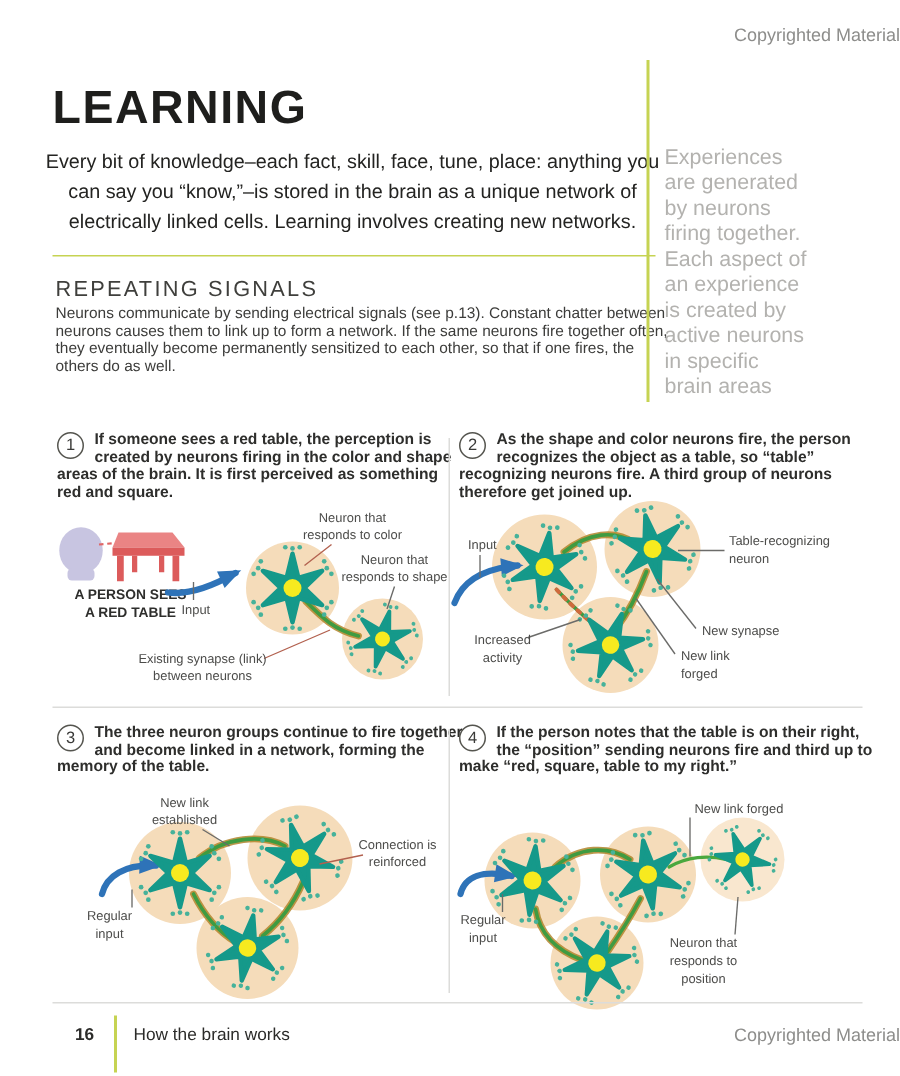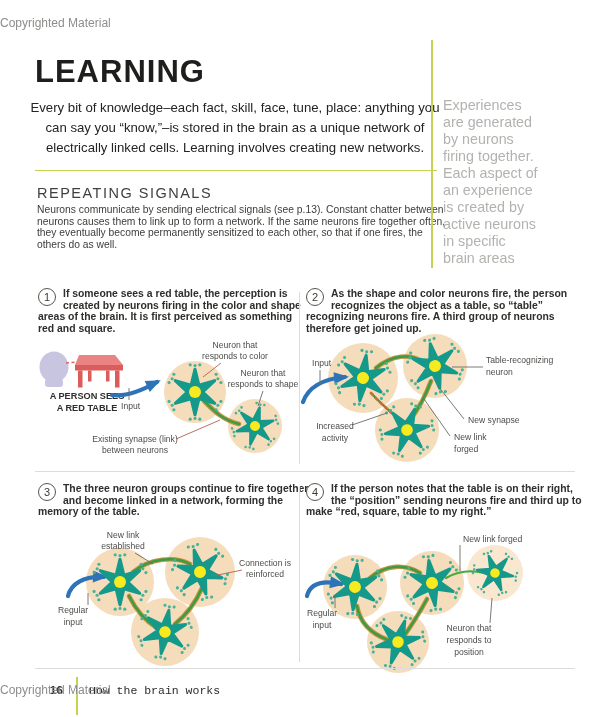--- a/index.html
+++ b/index.html
@@ -1,18 +1,18 @@
 <!DOCTYPE html>
 <html><head>
 <meta charset="utf-8">
 <style>
   html,body{margin:0;padding:0;background:#fff;}
   .page{position:relative;width:600px;height:717px;background:#ffffff;overflow:hidden;
         font-family:"Liberation Sans",sans-serif;}
-  .copyright{position:absolute;left:0;right:0;text-align:left;color:#8d8d8b;font-size:12px;}
+  .copyright{position:absolute;left:0;right:0;text-align:right;color:#8d8d8b;font-size:12px;}
   .copyright.top{top:16px;}
   .copyright.bottom{top:683px;left:0;right:0;}
   .title{position:absolute;top:54px;left:35px;width:402px;
          font-size:31px;font-weight:bold;letter-spacing:1px;color:#1e1e1c;}
   .intro{position:absolute;top:98px;left:28px;width:414px;text-align:center;
          font-size:13.2px;line-height:20px;color:#232321;}
   .rule-olive{position:absolute;top:170px;left:35px;width:402px;height:1px;background:#c6d352;}
   .section-heading{position:absolute;top:185px;left:37px;font-size:14.5px;
          letter-spacing:1.5px;color:#3f3f3c;}
   .section-body{position:absolute;top:204px;left:37px;width:410px;font-size:10.3px;
@@ -42,21 +42,21 @@
   .link-new{fill:none;stroke:#4aa83e;stroke-width:2.2;stroke-linecap:round;}
   .arrow{fill:none;stroke:#2e73b8;stroke-width:4.2;stroke-linecap:round;}
   .ah{fill:#2e73b8;}
   .activity{fill:none;stroke:#cf6a3c;stroke-width:2.6;stroke-dasharray:2.5 4;stroke-linecap:round;}
   .lbl{font-size:8.6px;fill:#4c4c4a;font-family:"Liberation Sans",sans-serif;}
   .lbl-b{font-size:9.2px;font-weight:bold;fill:#2e2e2c;font-family:"Liberation Sans",sans-serif;}
   .leader{stroke:#6b6b69;stroke-width:.9;fill:none;}
   .leader-red{stroke:#b2604e;stroke-width:.9;fill:none;}
   .footer-num{position:absolute;left:50px;top:684px;font-size:11.5px;font-weight:bold;color:#2b2b29;}
   .footer-rule{position:absolute;left:76px;top:677px;width:2px;height:38px;background:#c6d352;}
-  .footer-chapter{position:absolute;left:89px;top:684px;font-size:11.5px;color:#2b2b29;font-family:Liberation Mono, monospace;}
+  .footer-chapter{position:absolute;left:89px;top:684px;font-size:11.5px;color:#2b2b29;}
 </style>
 </head>
 <body>
 
 <div class="page">
 
   <svg width="0" height="0" style="position:absolute">
     <defs>
       <g id="neuron">
         <g fill="#46b29a">

